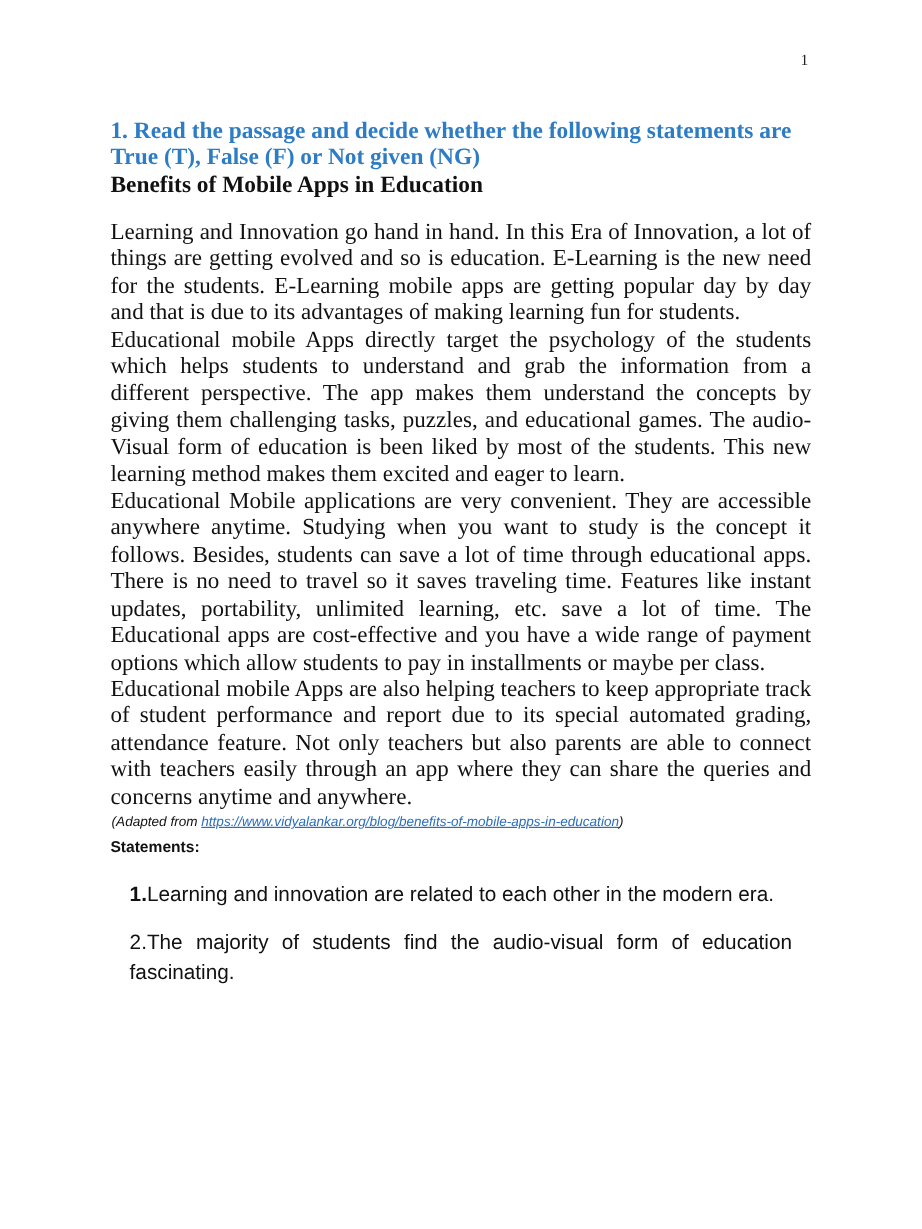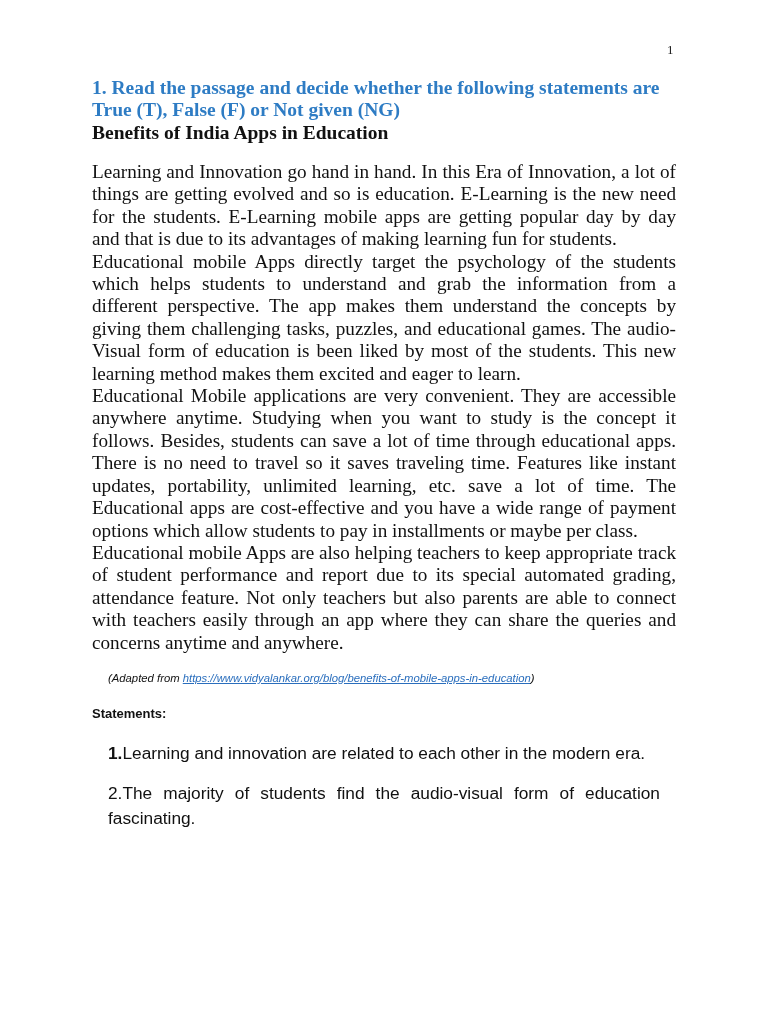--- a/index.html
+++ b/index.html
@@ -18,21 +18,21 @@
       position: absolute;
       top: 42px;
       left: 667px;
       font-family: "Liberation Serif", serif;
       font-size: 13px;
       color: #222;
     }
     .content {
       position: absolute;
       left: 92px;
-      top: 77px;
+      top: 99px;
       width: 584px;
     }
     .task-title {
       font-family: "Liberation Serif", serif;
       font-weight: bold;
       font-size: 19.5px;
       line-height: 22px;
       color: #2e7cc4;
       margin: 0;
     }
@@ -60,21 +60,21 @@
       line-height: 24.4px;
       text-align: justify;
       margin: 0;
       letter-spacing: 0.1px;
     }
     .citation {
       font-family: "Liberation Sans", sans-serif;
       font-style: italic;
       font-size: 11.3px;
       line-height: 17px;
-      margin: 16px;
+      margin: 1px;
       color: #111;
     }
     .citation a {
       color: #2a6ebd;
       text-decoration: underline;
     }
     .statements-heading {
       font-family: "Liberation Sans", sans-serif;
       font-weight: bold;
       font-size: 13px;
@@ -92,21 +92,21 @@
       font-weight: bold;
     }
   </style>
 </head>
 <body>
 
 <div class="page-number">1</div>
 
 <div class="content">
   <h2 class="task-title">1. Read the passage and decide whether the following statements are True (T), False (F) or Not given (NG)</h2>
-  <h3 class="passage-title">Benefits of India Apps in Education</h3>
+  <h3 class="passage-title">Benefits of Mobile Apps in Education</h3>
 
   <p class="serif-para first-para">Learning and Innovation go hand in hand. In this Era of Innovation, a lot of things are getting evolved and so is education. E-Learning is the new need for the students. E-Learning mobile apps are getting popular day by day and that is due to its advantages of making learning fun for students.</p>
   <p class="serif-para">Educational mobile Apps directly target the psychology of the students which helps students to understand and grab the information from a different perspective. The app makes them understand the concepts by giving them challenging tasks, puzzles, and educational games. The audio-Visual form of education is been liked by most of the students. This new learning method makes them excited and eager to learn.</p>
   <p class="serif-para">Educational Mobile applications are very convenient. They are accessible anywhere anytime. Studying when you want to study is the concept it follows. Besides, students can save a lot of time through educational apps. There is no need to travel so it saves traveling time. Features like instant updates, portability, unlimited learning, etc. save a lot of time. The Educational apps are cost-effective and you have a wide range of payment options which allow students to pay in installments or maybe per class.</p>
   <p class="serif-para">Educational mobile Apps are also helping teachers to keep appropriate track of student performance and report due to its special automated grading, attendance feature. Not only teachers but also parents are able to connect with teachers easily through an app where they can share the queries and concerns anytime and anywhere.</p>
 
   <p class="citation"><span>(Adapted from </span><a>https://www.vidyalankar.org/blog/benefits-of-mobile-apps-in-education</a><span>)</span></p>
 
   <div class="statements-heading">Statements:</div>
 

